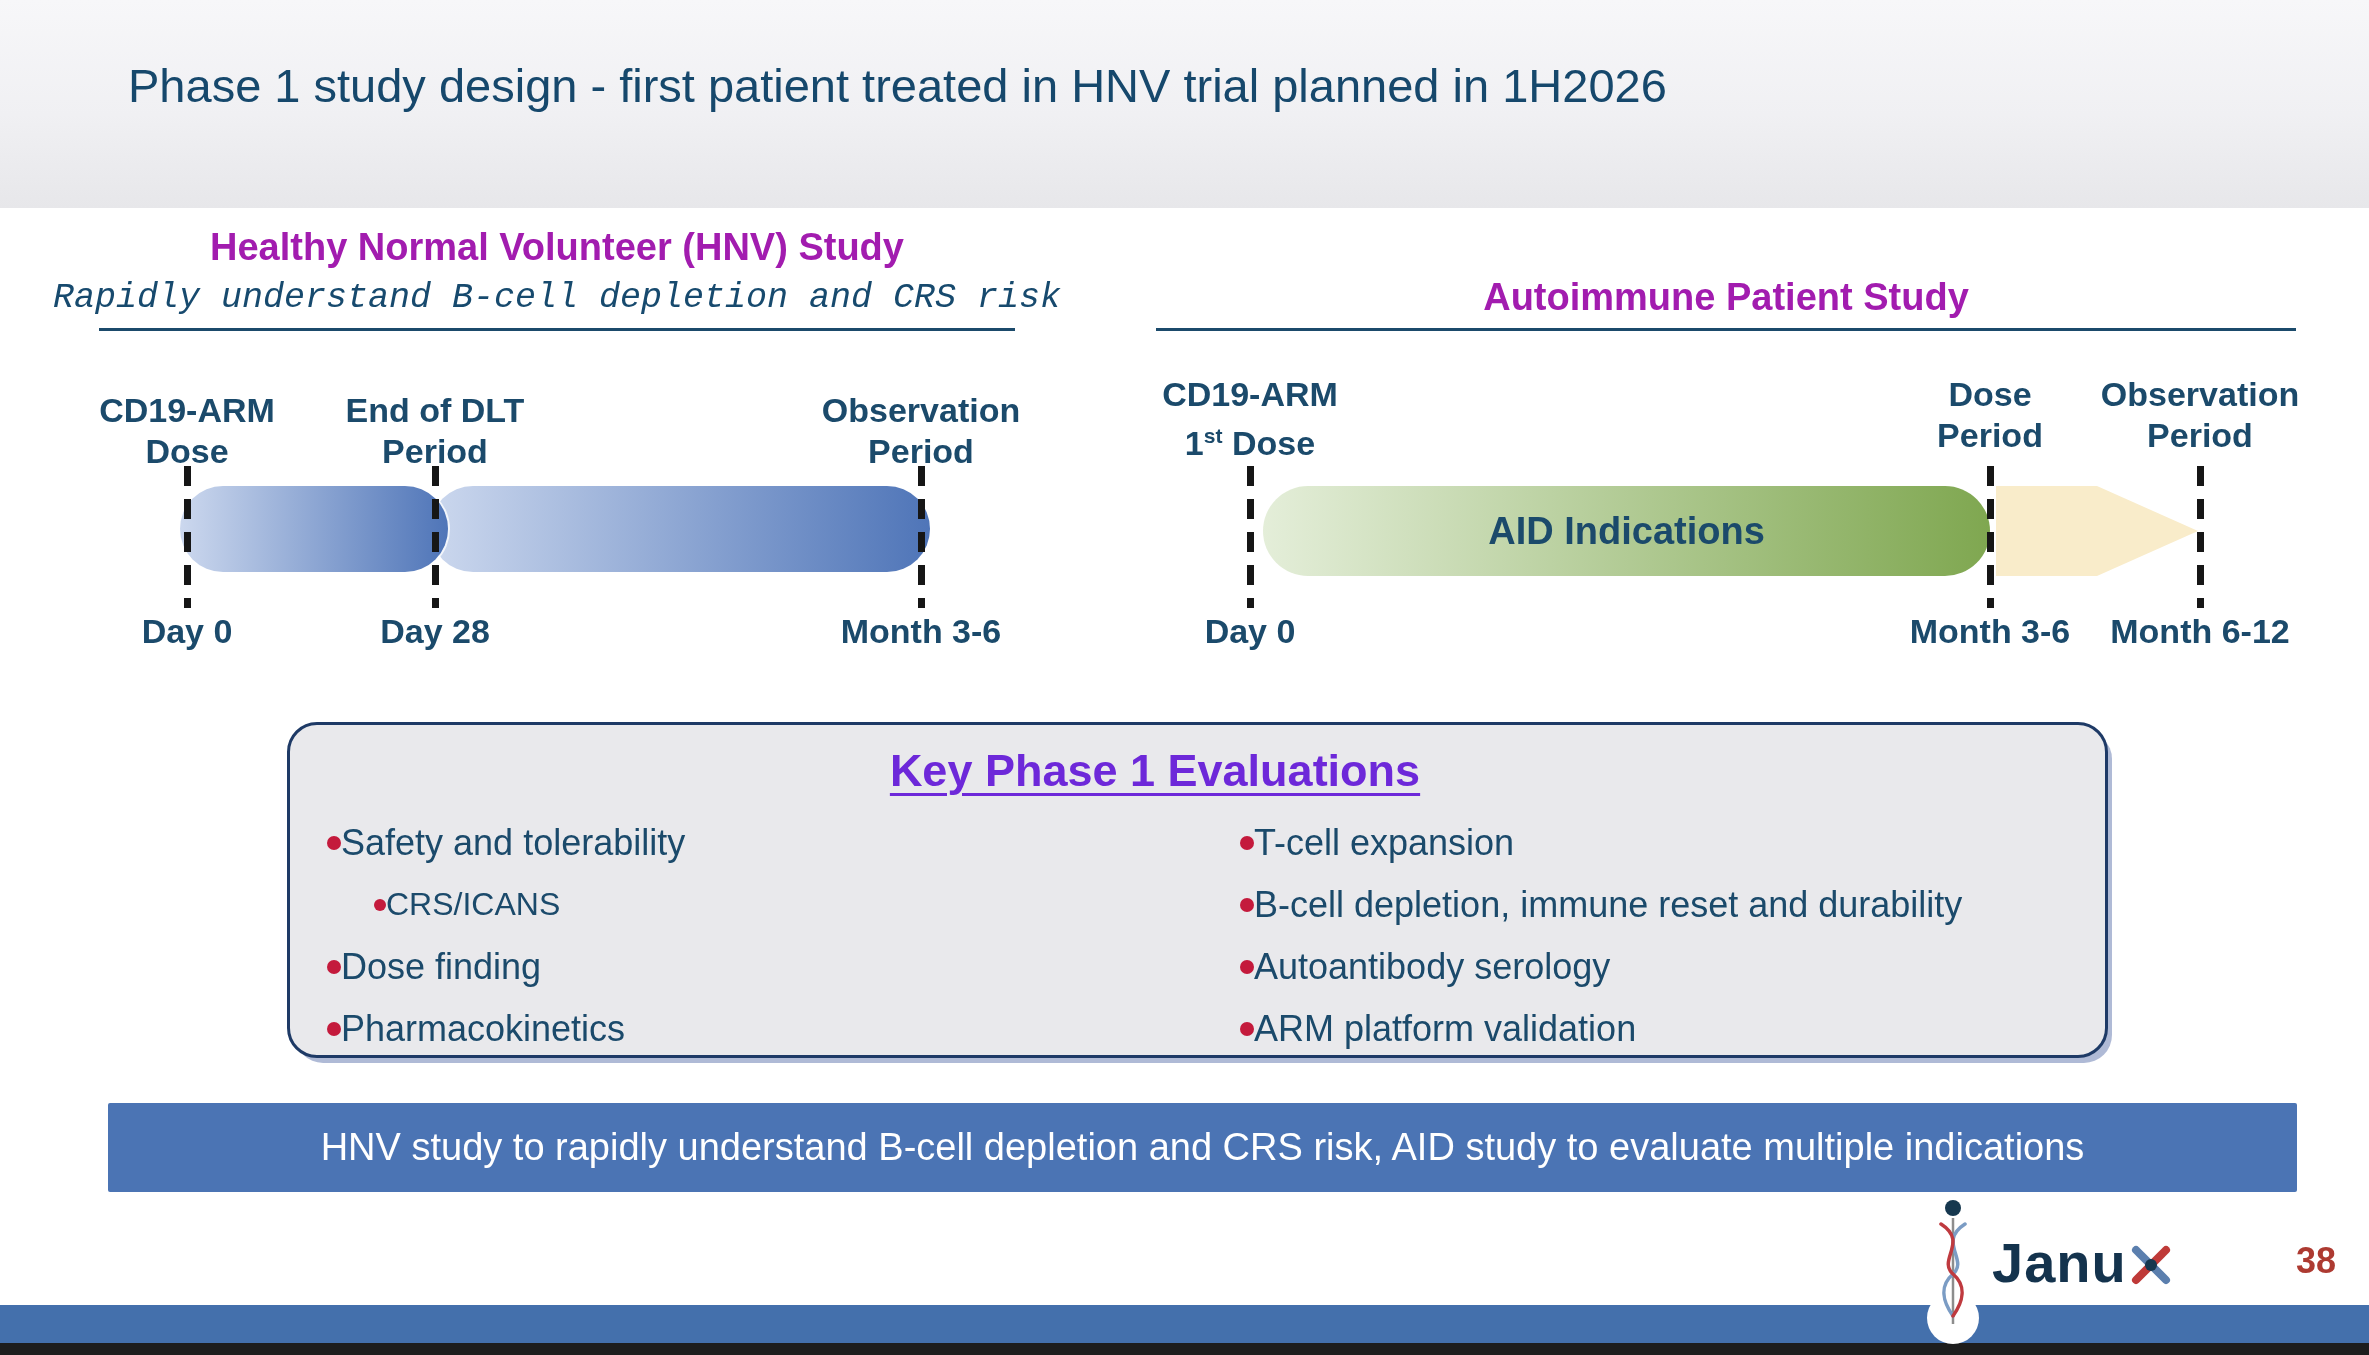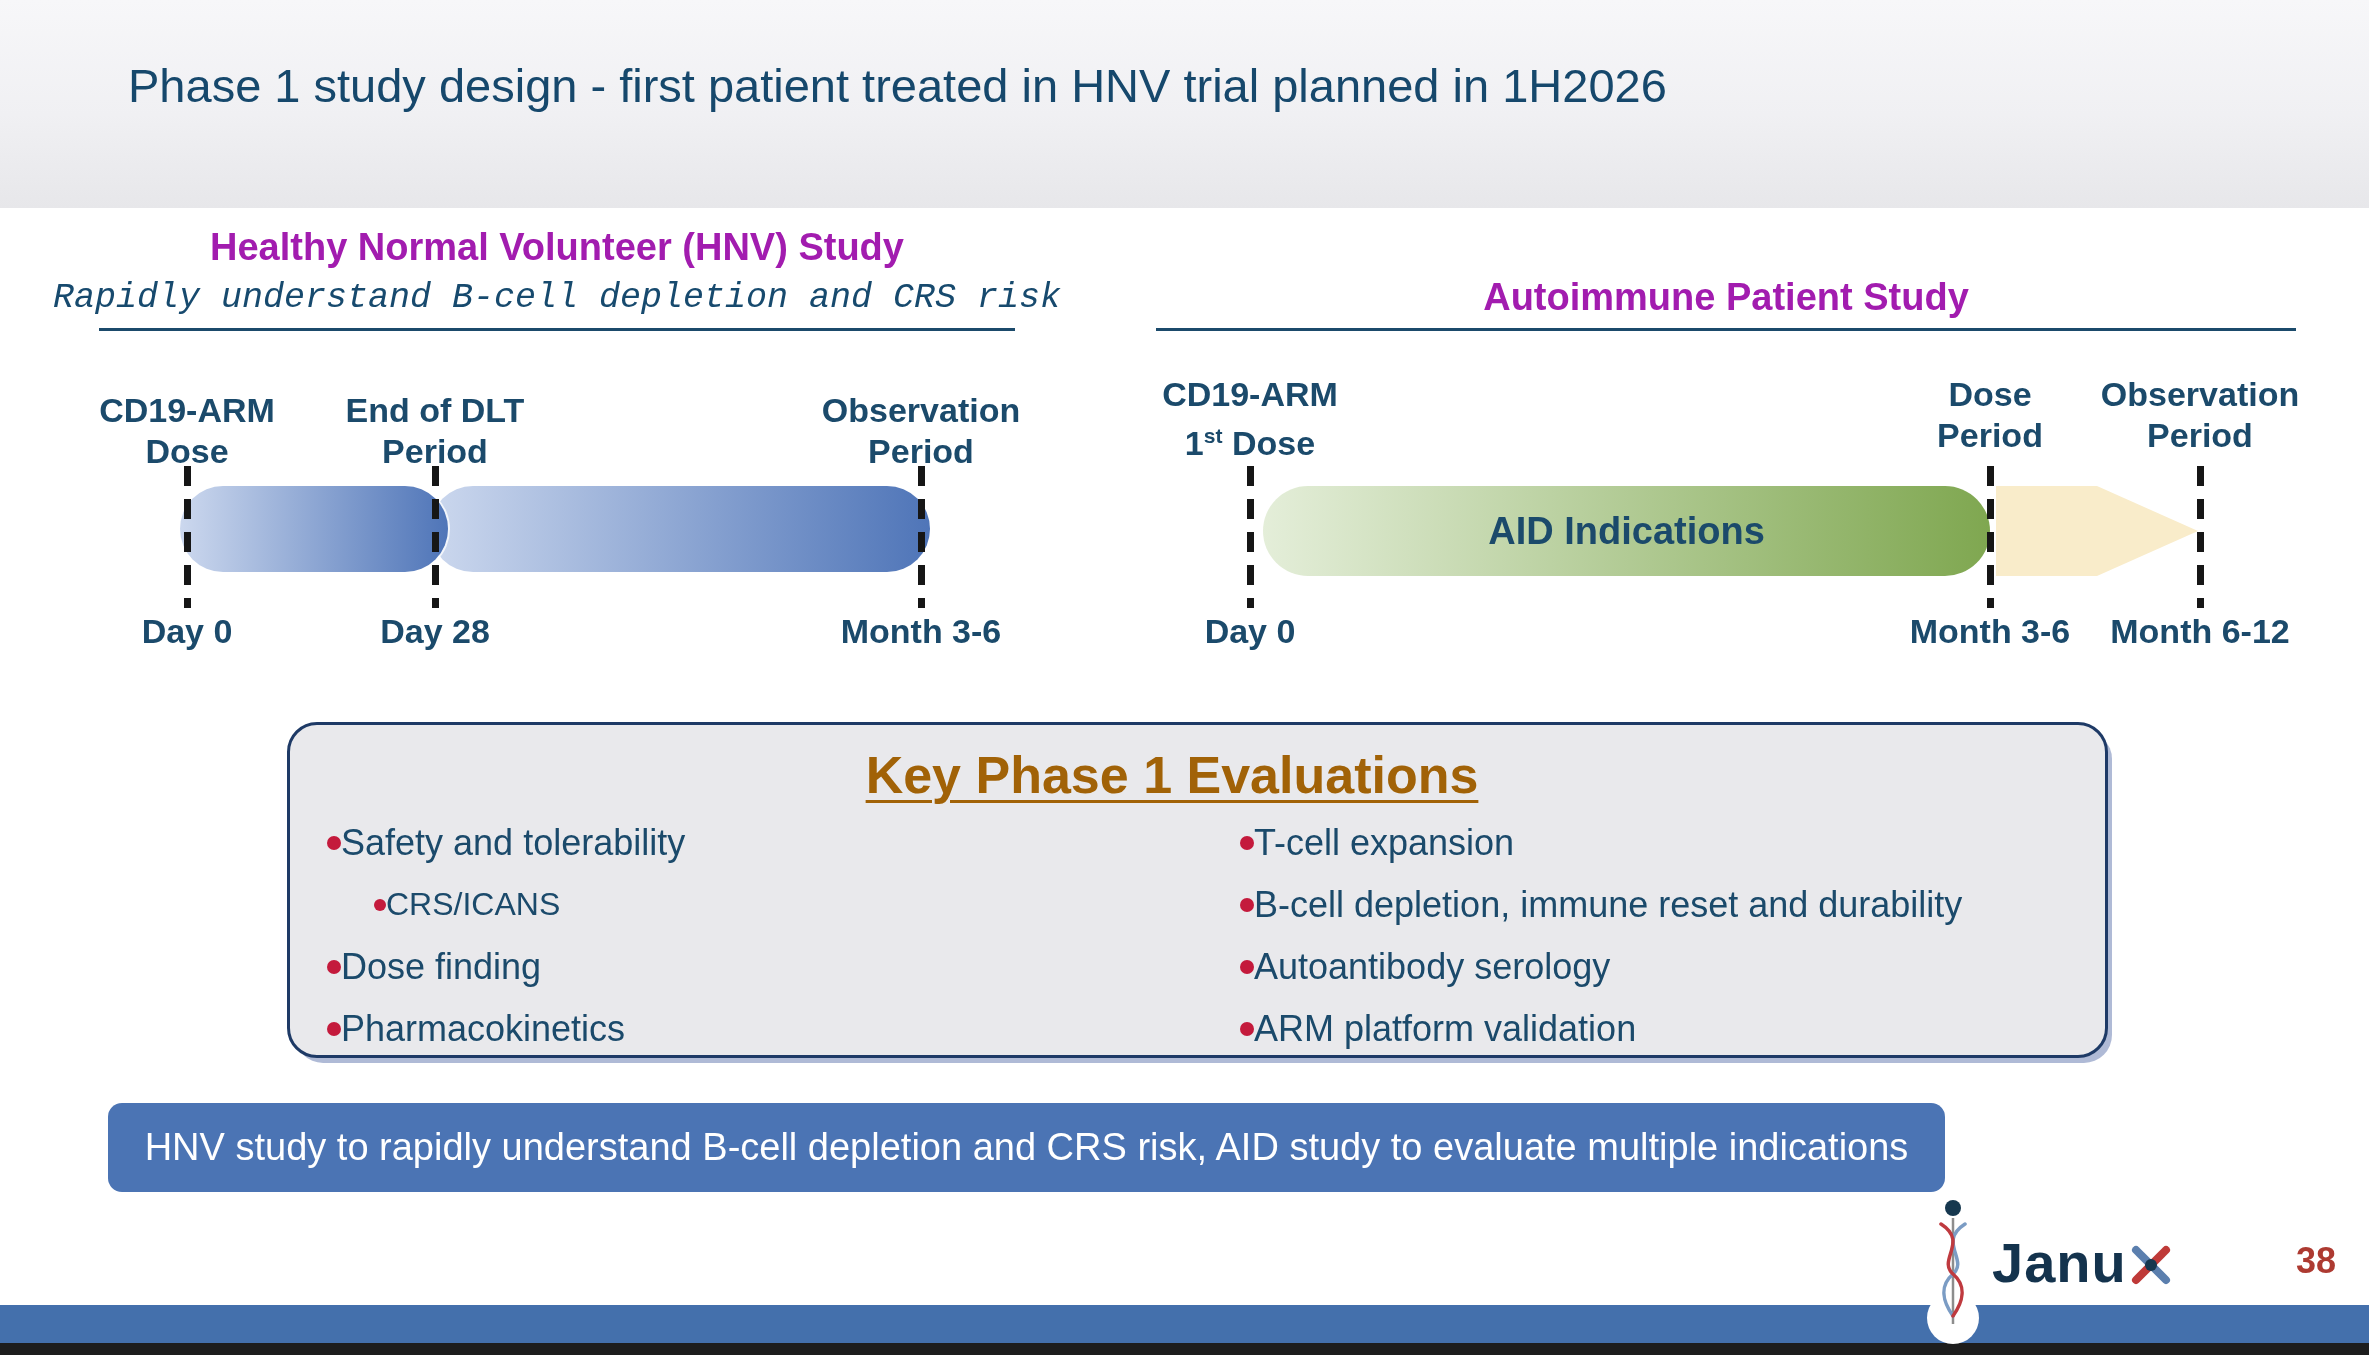--- a/index.html
+++ b/index.html
@@ -50,38 +50,38 @@
   
   .tl{position:absolute;top:612px;transform:translateX(-50%);font-weight:bold;font-size:34px;
       color:#1b4a6b;white-space:nowrap;}
   .ht1{left:187px}.ht2{left:435px}.ht3{left:921px}
   .at1{left:1250px}.at2{left:1990px}.at3{left:2200px}
 
   
   .ebox{position:absolute;left:287px;top:722px;width:1815px;height:330px;background:#e9e9ec;
         border:3px solid #1e3a66;border-radius:30px;z-index:1;
         box-shadow:6px 7px 0 -2px rgba(110,130,180,.55);}
-  .ebox-title{position:absolute;left:1155px;top:745px;transform:translateX(-50%);font-size:52px;
-        font-weight:bold;color:#a16207;text-decoration:underline;text-decoration-thickness:3px;
-        text-underline-offset:7px;white-space:nowrap;z-index:2;margin-left:17px;}
+  .ebox-title{position:absolute;left:1155px;top:745px;transform:translateX(-50%);font-size:45px;
+        font-weight:bold;color:#6d28d9;text-decoration:underline;text-decoration-thickness:3px;
+        text-underline-offset:7px;white-space:nowrap;z-index:2;}
   .erow{position:absolute;display:flex;align-items:center;color:#1b4a6b;
         font-size:36px;z-index:2;white-space:nowrap;}
   .erow .dot{width:14px;height:14px;border-radius:50%;background:#c41a3c;flex:none;}
   .eL1{left:327px;top:822px}
   .eL2{left:374px;top:886px;font-size:32px}
   .eL2 .dot{width:12px;height:12px}
   .eL3{left:327px;top:946px}
   .eL4{left:327px;top:1008px}
   .eR1{left:1240px;top:822px}
   .eR2{left:1240px;top:884px}
   .eR3{left:1240px;top:946px}
   .eR4{left:1240px;top:1008px}
 
   
-  .banner{position:absolute;left:108px;top:1103px;width:1837px;height:89px;border-radius:14px;
+  .banner{position:absolute;left:108px;top:1103px;width:2189px;height:89px;border-radius:2px;
           background:#4b74b4;display:flex;align-items:center;justify-content:center;z-index:1;}
   .banner span{color:#ffffff;font-size:38px;white-space:nowrap;}
 
   
   .fblue{position:absolute;left:0;top:1305px;width:2369px;height:38px;background:#4470ac;z-index:1;}
   .fdark{position:absolute;left:0;top:1343px;width:2369px;height:12px;background:#1d1d1d;z-index:1;}
   .notch{position:absolute;left:1927px;top:1292px;width:52px;height:52px;border-radius:50%;
          background:#ffffff;z-index:2;}
   .logo-icon{position:absolute;left:1925px;top:1198px;z-index:3;}
   .logo-text{position:absolute;left:1992px;top:1230px;z-index:3;display:flex;align-items:flex-start;

